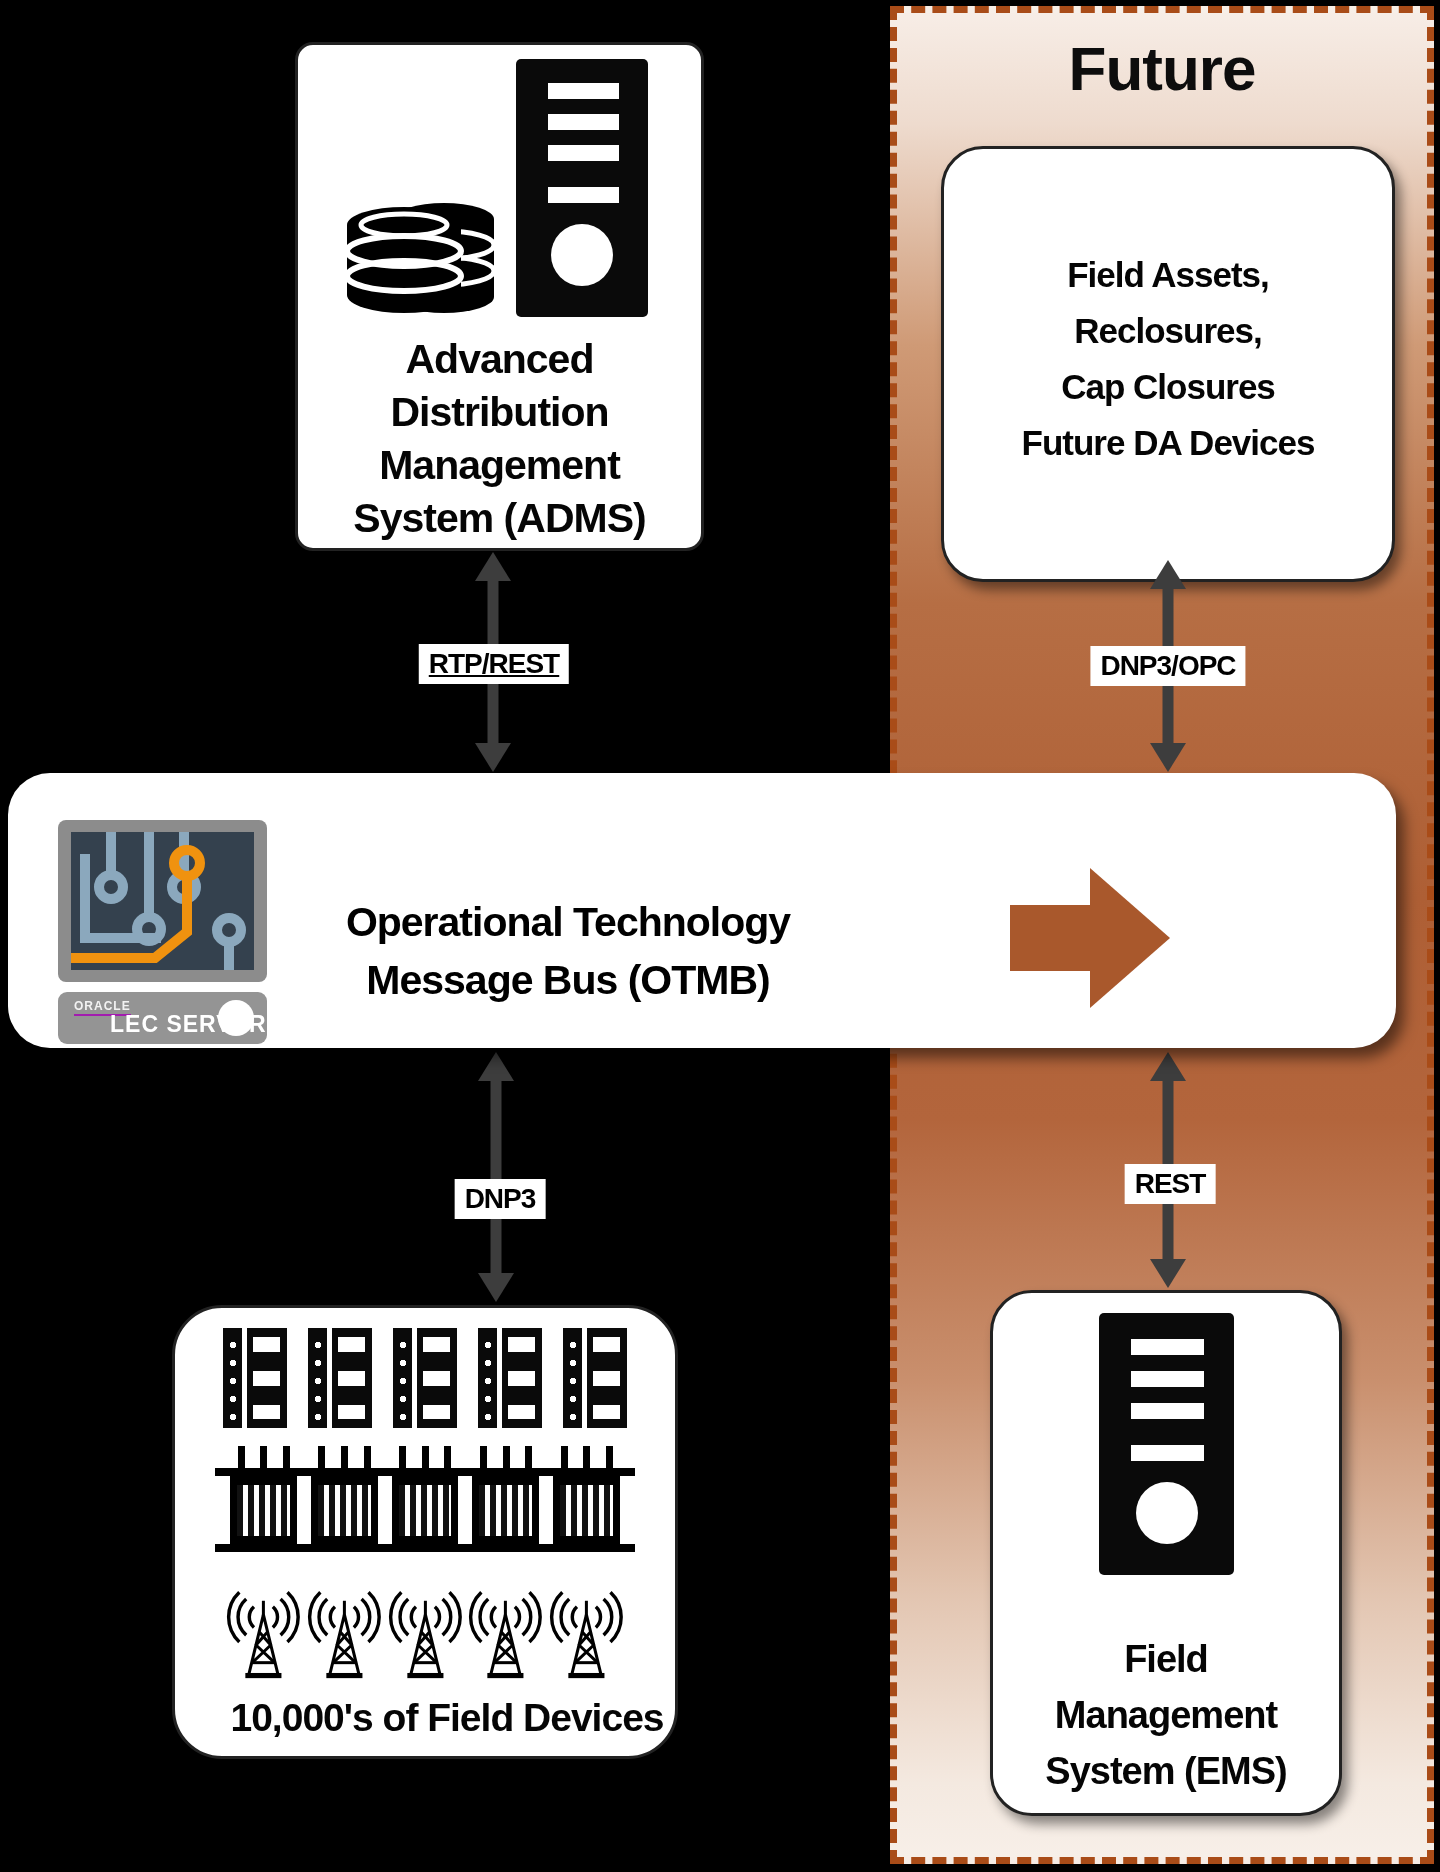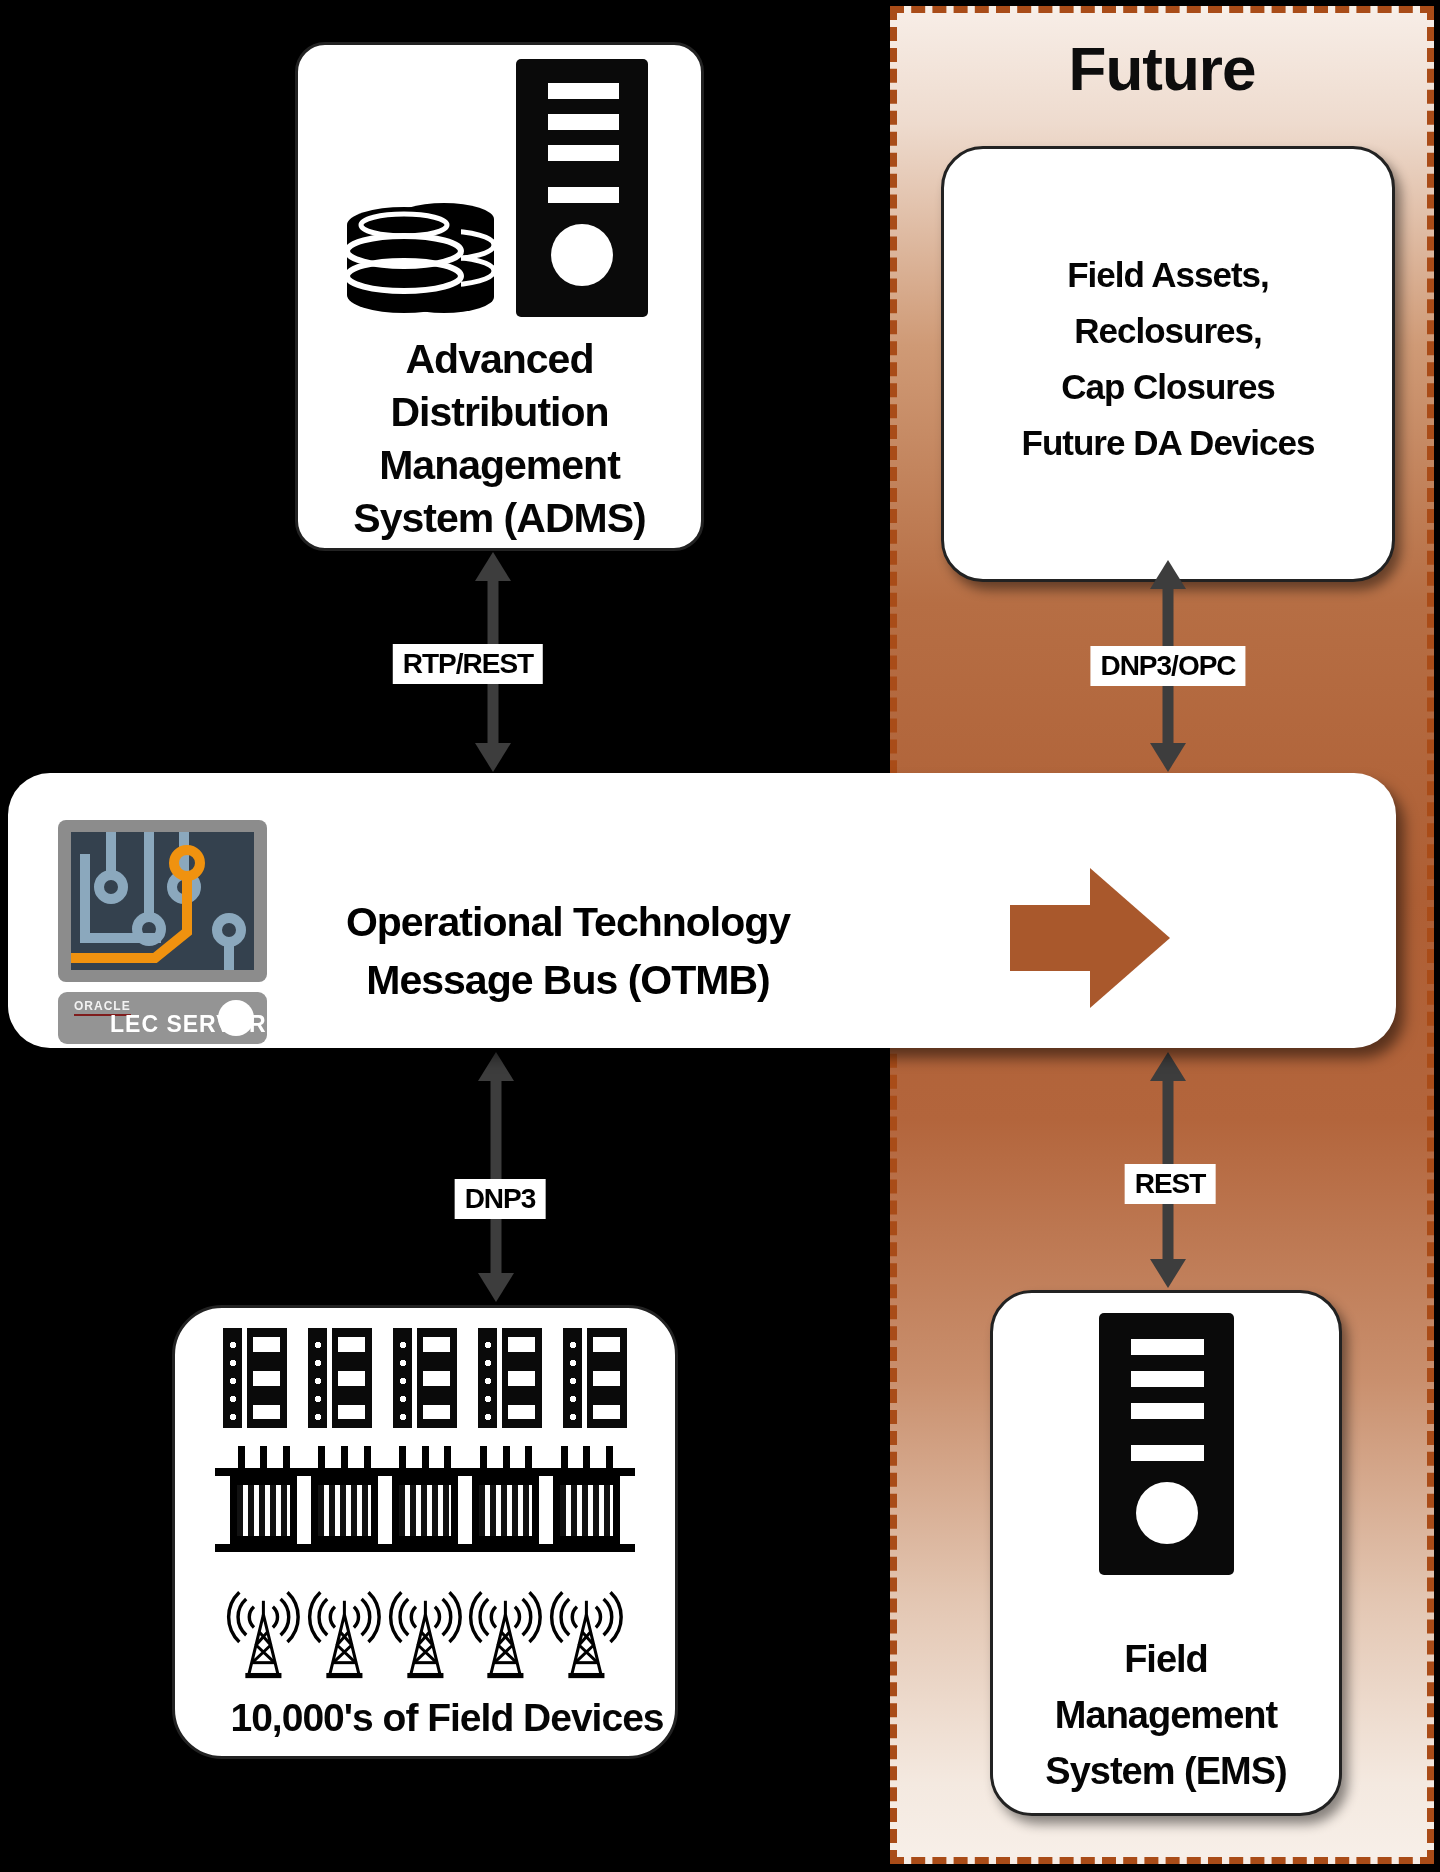--- a/index.html
+++ b/index.html
@@ -9,21 +9,21 @@
   
   .future-panel{position:absolute;left:890px;top:6px;width:530px;height:1844px;
     border:7px dashed #a94c18;
     background:linear-gradient(180deg,#f7ede6 0%,#eedbce 6%,#cf9a76 18%,#b66e44 32%,
       #ae5f35 48%,#b3653c 60%,#c98f6d 74%,#e3c6b2 86%,#f4e9e0 96%,#f7efe8 100%);
     z-index:1;}
   .future-title{position:absolute;left:0;right:0;top:20px;text-align:center;
     font-size:62px;font-weight:800;letter-spacing:-1px;color:#0d0d0d;}
 
   
-  .node{position:absolute;background:#fff;border:3px solid #222;border-radius:30px;
+  .node{position:absolute;background:#fff;border:3px solid #222;border-radius:18px;
     box-shadow:6px 8px 12px rgba(0,0,0,0.45);z-index:2;}
   .node-label{position:absolute;left:0;right:0;text-align:center;font-weight:800;
     letter-spacing:-1px;color:#050505;}
   .node-label span{display:block;}
 
   
   .box-adms{left:295px;top:42px;width:403px;height:503px;}
   .box-adms .node-label{top:288px;font-size:41px;line-height:53px;}
 
   
@@ -42,21 +42,21 @@
   .bus-label{position:absolute;left:280px;top:120px;width:560px;text-align:center;
     font-size:41px;font-weight:800;letter-spacing:-1px;line-height:58px;}
   .bus-label span{display:block;}
 
   .lec-monitor{position:absolute;left:50px;top:47px;width:209px;height:162px;
     background:#8c8c8c;border-radius:8px;padding:0;}
   .lec-screen{position:absolute;left:13px;top:12px;right:13px;bottom:12px;}
   .lec-bar{position:absolute;left:50px;top:219px;width:209px;height:52px;
     background:#949494;border-radius:9px;}
   .lec-oracle{position:absolute;left:16px;top:7px;font-size:12px;font-weight:700;
-    color:#f2f2f2;letter-spacing:1px;border-bottom:2px solid #7f1d1d;padding-bottom:1px;}
+    color:#f2f2f2;letter-spacing:1px;border-bottom:2px solid #a21caf;padding-bottom:1px;}
   .lec-name{position:absolute;left:52px;top:19px;font-size:23px;font-weight:800;
     color:#fff;letter-spacing:1px;}
   .lec-power{position:absolute;right:13px;top:50%;transform:translateY(-50%);
     width:36px;height:36px;border-radius:50%;background:#fff;}
 
   .block-arrow{position:absolute;left:1002px;top:95px;width:160px;height:140px;}
   .block-arrow .stem{position:absolute;left:0;top:37px;width:80px;height:66px;background:#a9582c;}
   .block-arrow .tip{position:absolute;left:80px;top:0;width:0;height:0;
     border-top:70px solid transparent;border-bottom:70px solid transparent;
     border-left:80px solid #a9582c;}
@@ -73,21 +73,21 @@
     border-top:29px solid #3d3d3d;}
   .arrow-adms{left:475px;top:552px;height:220px;}
   .arrow-assets{left:1150px;top:560px;height:212px;}
   .arrow-field{left:478px;top:1052px;height:250px;}
   .arrow-ems{left:1150px;top:1052px;height:236px;}
 
   
   .chip{position:absolute;transform:translateX(-50%);background:#fff;color:#000;
     font-size:28px;font-weight:800;letter-spacing:-1px;padding:4px 10px;z-index:4;
     white-space:nowrap;}
-  .chip-rtp{left:468px;top:644px;}
+  .chip-rtp{left:494px;top:644px;text-decoration:underline;}
   .chip-dnp3opc{left:1168px;top:646px;}
   .chip-dnp3{left:500px;top:1179px;}
   .chip-iccp{left:1170px;top:1164px;}
 
   
   .box-devices{left:172px;top:1305px;width:500px;height:448px;border-radius:50px;}
   .icon-row{position:absolute;left:48px;right:48px;display:flex;justify-content:space-between;}
   .row-racks{top:20px;height:100px;}
   .row-xfmrs{top:138px;height:112px;}
   .row-towers{top:262px;height:120px;}

